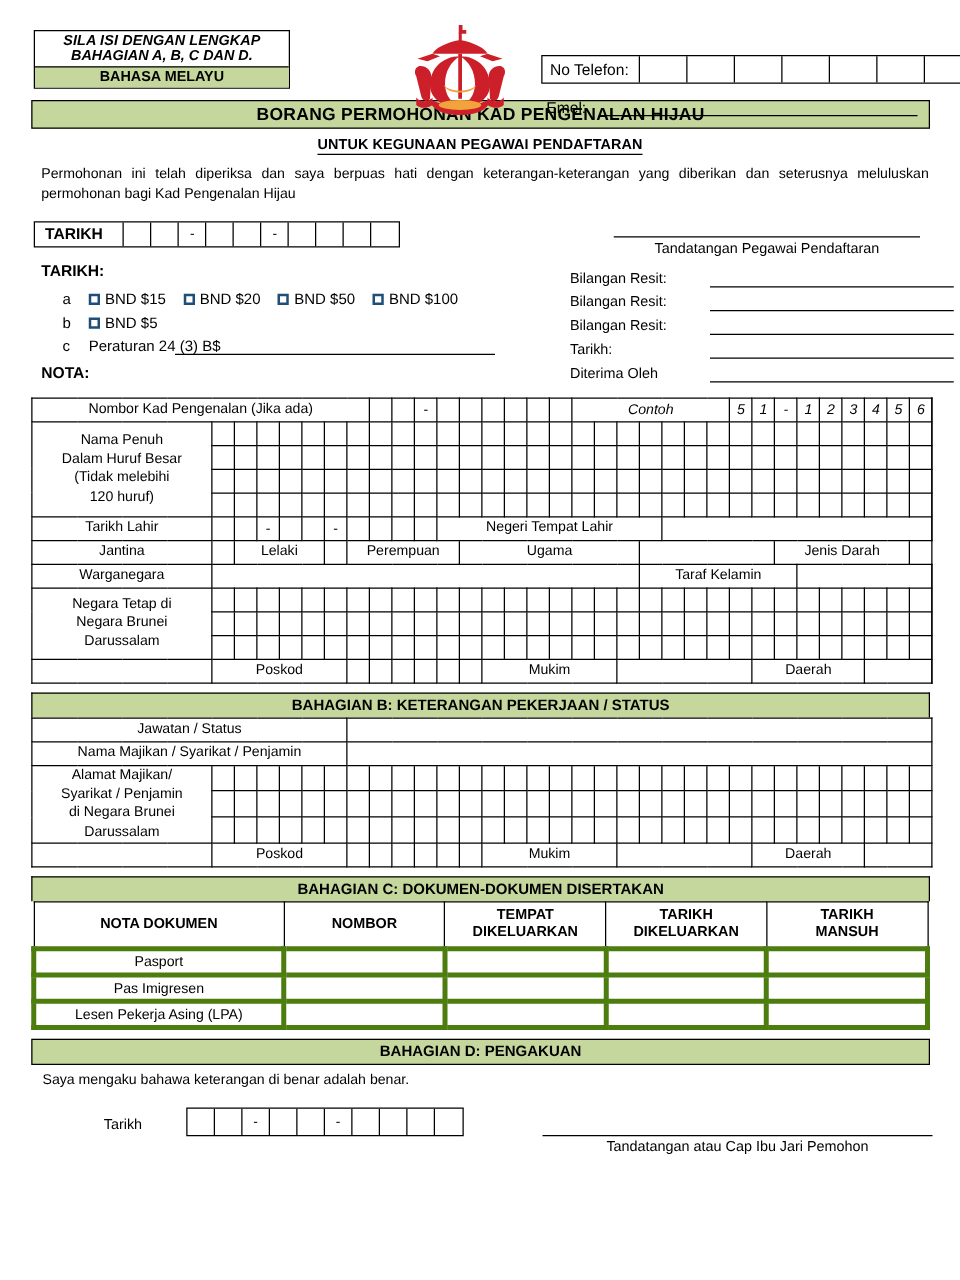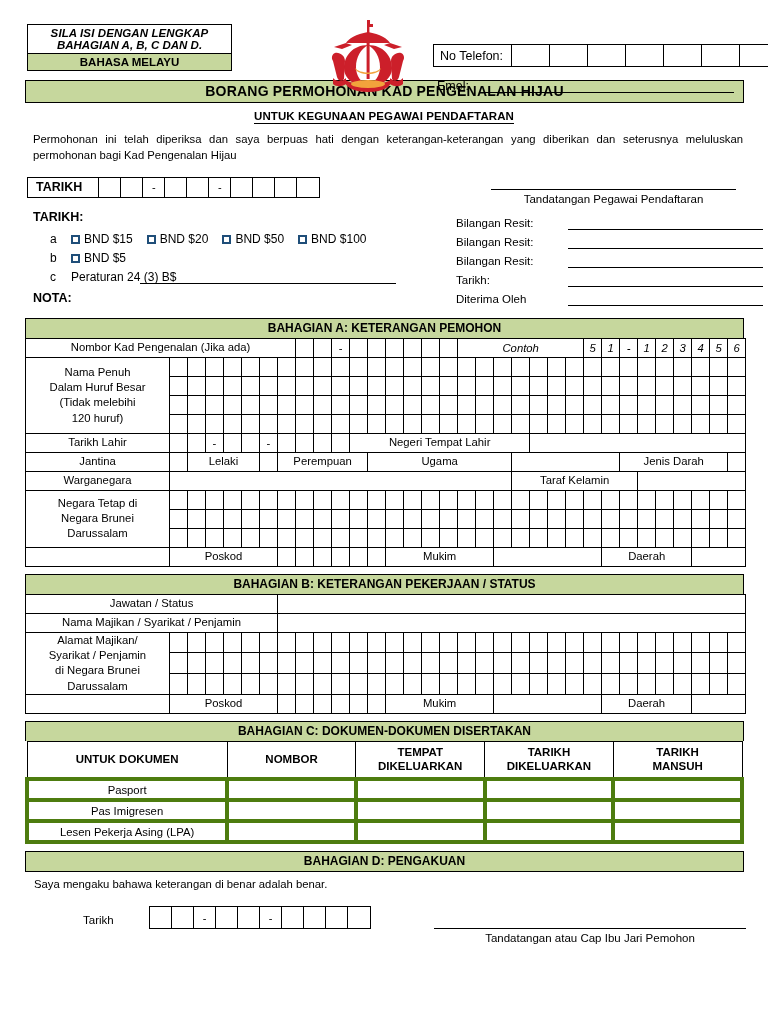--- a/index.html
+++ b/index.html
@@ -282,21 +282,20 @@
       </div>
     <div class="recline" style="left:568px; top:113px;"></div>
 
     <div class="recrow" style="left:456px; top:120px;">
         <span class="rl">Diterima Oleh</span>
       </div>
     <div class="recline" style="left:568px; top:132px;"></div>
   </div>
 
   <div class="sect">
-    <div class="sechdr">BAHAGIAN A: KETERANGAN PEMOHON</div>
     <table class="grid">
       <colgroup>
         <col style="width:18px">
           <col style="width:18px">
           <col style="width:18px">
           <col style="width:18px">
         <col style="width:18px">
           <col style="width:18px">
           <col style="width:18px">
           <col style="width:18px">
@@ -851,21 +850,21 @@
       <colgroup>
         <col style="width:28%">
           <col style="width:18%">
           <col style="width:18%">
           <col style="width:18%">
           <col style="width:18%">
       </colgroup>
       <tbody>
           <tr>
         <th>
-          <div>UNTUK DOKUMEN</div>
+          <div>NOTA DOKUMEN</div>
         </th>
         <th>
           <div>NOMBOR</div>
         </th>
         <th>
           <div>TEMPAT</div>
           <div>DIKELUARKAN</div>
         </th>
         <th>
           <div>TARIKH</div>

